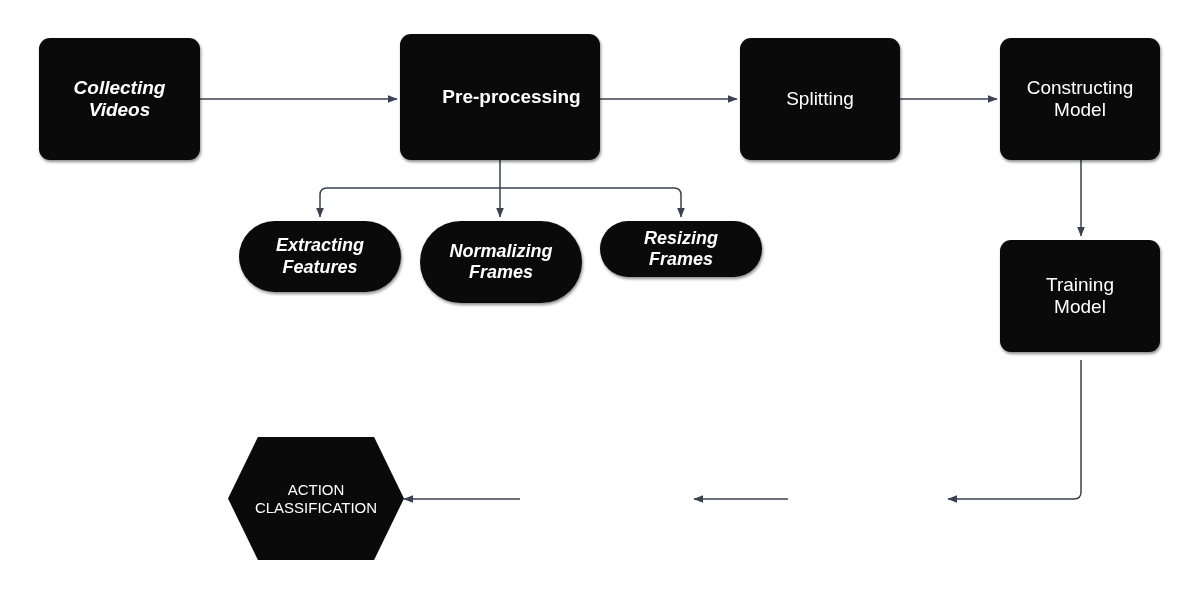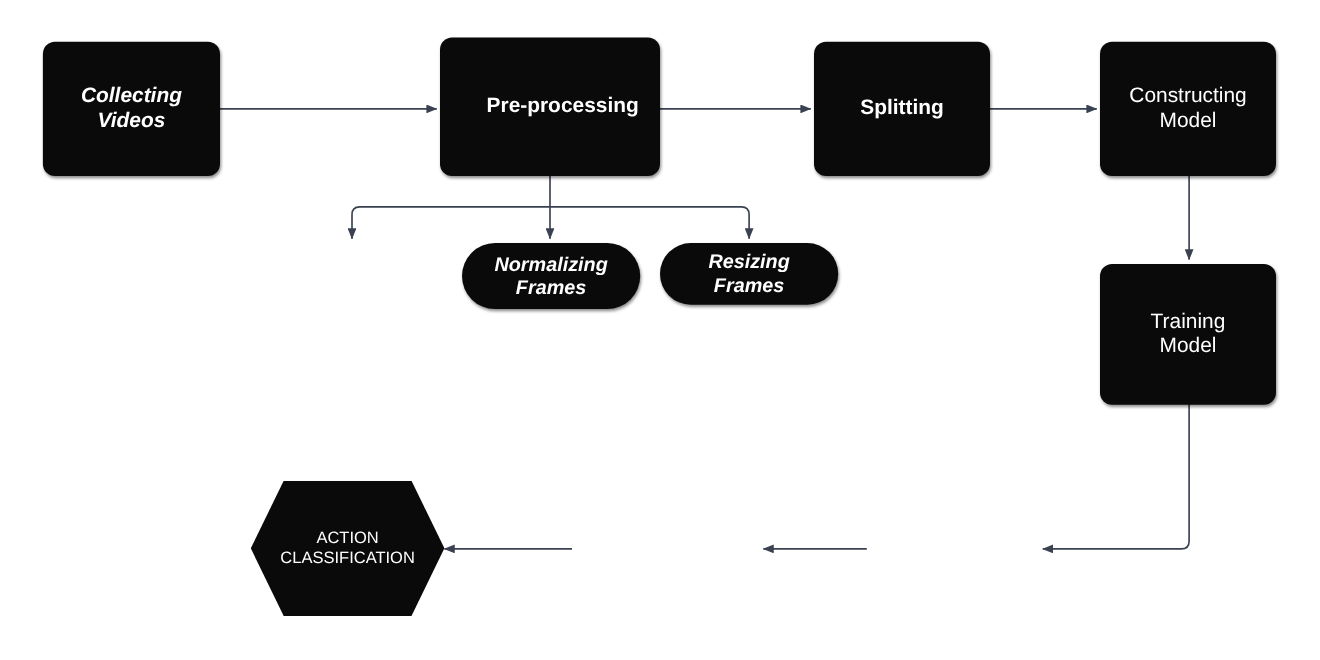--- a/index.html
+++ b/index.html
@@ -63,36 +63,40 @@
 
   <div class="node rect bold" style="left:39px;top:38px;width:161px;height:122px;font-size:19px;font-style:italic;">
     <span class="lbl">Collecting
 Videos</span>
   </div>
 
   <div class="node rect bold" style="left:400px;top:34px;width:200px;height:126px;font-size:19px;padding-left:23px;">
     <span class="lbl">Pre-processing</span>
   </div>
 
-  <div class="node rect" style="left:740px;top:38px;width:160px;height:122px;font-size:19px;font-weight:bold;">
+  <div class="node rect" style="left:740px;top:38px;width:160px;height:122px;font-size:19px;">
     <span class="lbl">Splitting</span>
   </div>
 
   <div class="node rect" style="left:1000px;top:38px;width:160px;height:122px;font-size:19px;">
     <span class="lbl">Constructing
 Model</span>
   </div>
 
-  <div class="node rect" style="left:1000px;top:240px;width:160px;height:128px;font-size:19px;">
+  <div class="node rect" style="left:1000px;top:240px;width:160px;height:112px;font-size:19px;">
     <span class="lbl">Training
 Model</span>
   </div>
 
+  <div class="node pill" style="left:239px;top:221px;width:162px;height:71px;font-size:18px;">
+    <span class="lbl">Extracting
+Features</span>
+  </div>
 
-  <div class="node pill" style="left:420px;top:221px;width:162px;height:60px;font-size:18px;">
+  <div class="node pill" style="left:420px;top:221px;width:162px;height:82px;font-size:18px;">
     <span class="lbl">Normalizing
 Frames</span>
   </div>
 
   <div class="node pill" style="left:600px;top:221px;width:162px;height:56px;font-size:18px;">
     <span class="lbl">Resizing
 Frames</span>
   </div>
 
 

